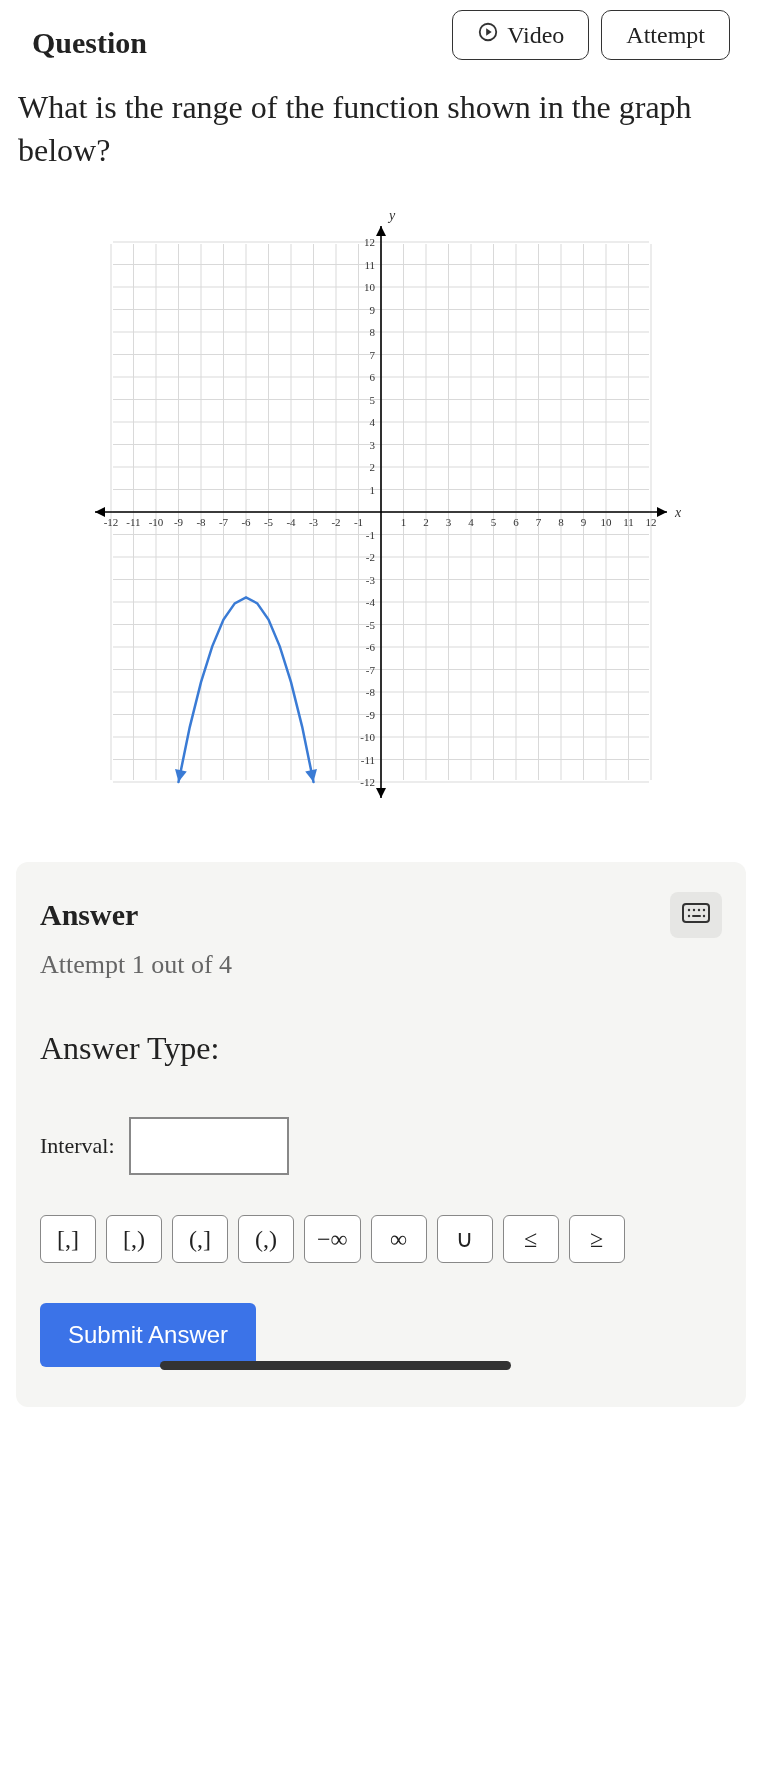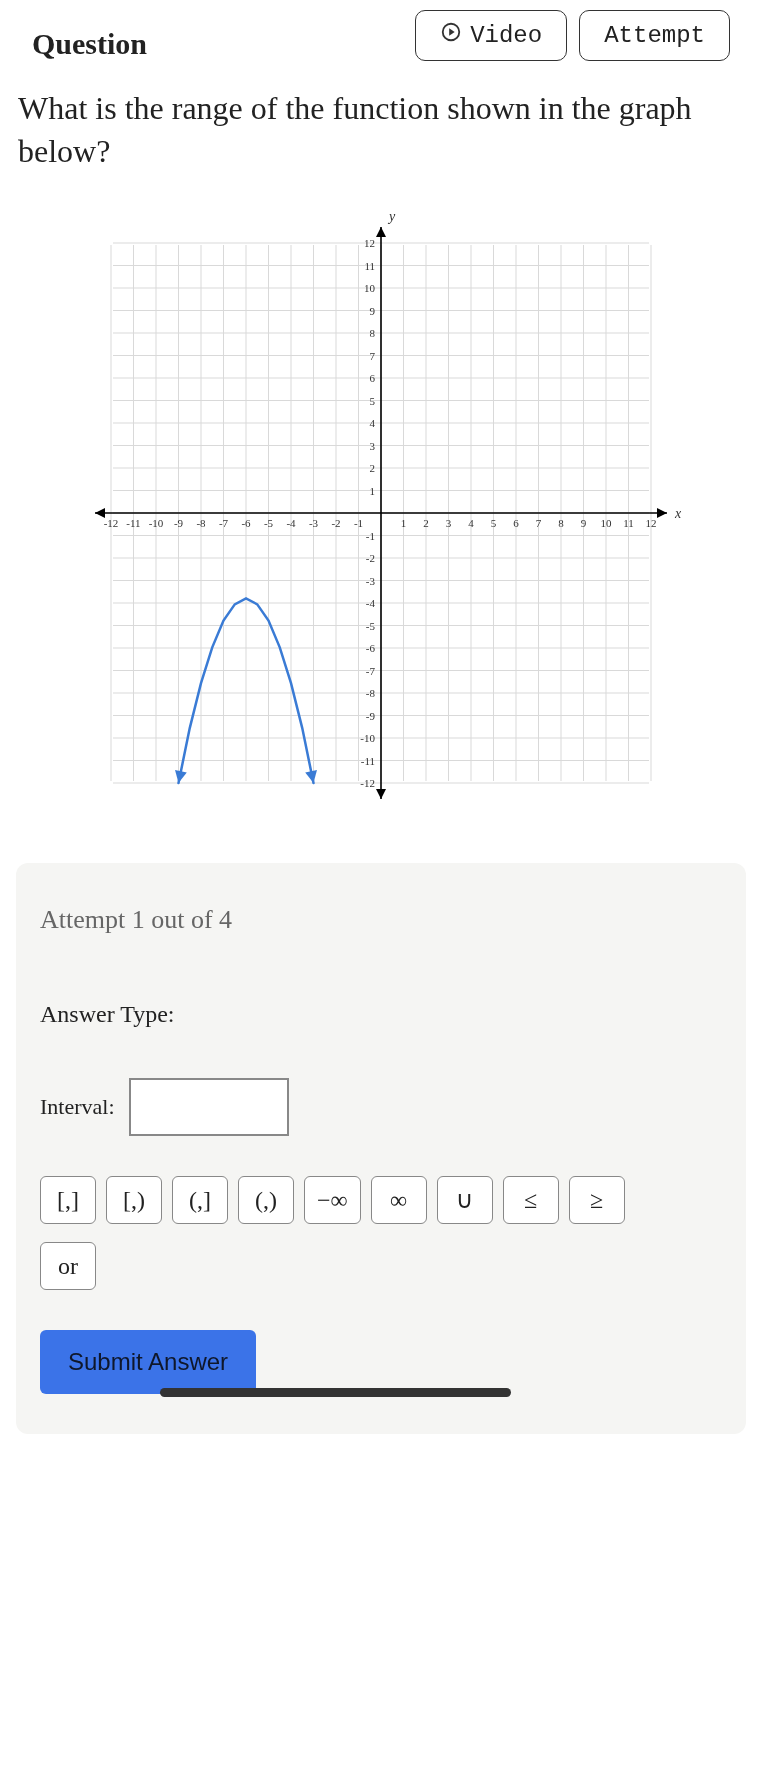--- a/index.html
+++ b/index.html
@@ -22,21 +22,21 @@
   }
   .header-btns {
     display: flex;
     gap: 12px;
   }
   .header-btn {
     border: 1.5px solid #333;
     border-radius: 10px;
     padding: 10px 24px;
     font-size: 24px;
-    font-family: Liberation Mono, monospace;
+    font-family: Liberation Serif, serif;
     font-weight: 400;
     display: flex;
     align-items: center;
     gap: 8px;
     background: #fff;
     cursor: pointer;
   }
   .play-icon svg { width: 22px; height: 22px; }
   .question-text {
     padding: 16px 18px 10px 18px;
@@ -73,22 +73,22 @@
     align-items: center;
     justify-content: center;
     cursor: pointer;
   }
   .attempt {
     font-size: 26px;
     color: #666;
     margin-top: 12px;
   }
   .answer-type-label {
-    font-size: 24px;
-    margin-top: 66px;
+    font-size: 32px;
+    margin-top: 50px;
   }
   .select-wrap {
     margin-top: 12px;
     border: 1.5px solid #b8b8d8;
     border-radius: 10px;
     background: #fff;
     padding: 16px 18px;
     display: flex;
     justify-content: space-between;
     align-items: center;
@@ -133,21 +133,21 @@
     cursor: pointer;
     padding: 0 12px;
   }
   .or-row { margin-top: 18px; }
   .submit-row {
     margin-top: 40px;
     position: relative;
   }
   .submit-btn {
     background: #3b73e8;
-    color: #0f172a;
+    color: #ffffff;
     border: none;
     border-radius: 6px;
     padding: 18px 28px;
     font-size: 24px;
     font-family: -apple-system, 'Segoe UI', sans-serif;
     cursor: pointer;
   }
   .scroll-track {
     position: absolute;
     left: 120px;
@@ -301,20 +301,37 @@
         <text x="604" y="305" class="tick-label axis-label">x</text>
         <text x="318" y="8" class="tick-label axis-label">y</text>
         <path d="M107.5 570 L118.75 515.1 L130 470.1 L141.25 434.325 L152.5 407.55 L163.75 391.35 L175 385.5 L186.25 391.35 L197.5 407.55 L208.75 434.325 L220 470.1 L231.25 515.1 L242.5 570 " stroke="#3a7bd5" stroke-width="2.5" fill="none" stroke-linecap="round"></path>
         <path d="M107.5 570 L115.78681797302951 559.4487608366659 L104.03109945315043 557.0398021235759 Z" fill="#3a7bd5"></path>
         <path d="M242.5 570 L245.96890054684954 557.0398021235759 L234.2131820269705 559.4487608366659 Z" fill="#3a7bd5"></path>
       </g>
   </svg>
 </div>
 
 <div class="answer-panel">
+  <div class="answer-row1">
+    <div class="answer-heading">Answer</div>
+    <div class="keyboard-btn">
+      <span>
+        <svg width="28" height="20" viewBox="0 0 28 20">
+          <rect x="1" y="1" width="26" height="18" rx="3" fill="none" stroke="#333" stroke-width="2"></rect>
+          <circle cx="7" cy="7" r="1.2" fill="#333"></circle>
+            <circle cx="12" cy="7" r="1.2" fill="#333"></circle>
+            <circle cx="17" cy="7" r="1.2" fill="#333"></circle>
+            <circle cx="22" cy="7" r="1.2" fill="#333"></circle>
+          <circle cx="7" cy="13" r="1.2" fill="#333"></circle>
+            <circle cx="22" cy="13" r="1.2" fill="#333"></circle>
+          <rect x="10" y="12" width="9" height="2" rx="1" fill="#333"></rect>
+        </svg>
+      </span>
+    </div>
+  </div>
   <div class="attempt">Attempt 1 out of 4</div>
 
   <div class="answer-type-label">Answer Type:</div>
 
   <div class="interval-row">
     <div class="interval-label">Interval:</div>
     <input class="interval-input" value="" style="">
   </div>
 
   <div class="symbol-row" id="symbol-row">
@@ -340,25 +357,20 @@
         <span>∪</span>
       </div>
       <div class="sym-btn">
         <span>≤</span>
       </div>
       <div class="sym-btn">
         <span>≥</span>
       </div>
     </div>
 
-  <div class="symbol-row or-row">
-    <div class="sym-btn">
-      <span>or</span>
-    </div>
-  </div>
 
   <div class="submit-row">
     <button class="submit-btn">
       <span>Submit Answer</span>
     </button>
     <div class="scroll-track">
       <div class="scroll-thumb"></div>
     </div>
   </div>
 </div>

